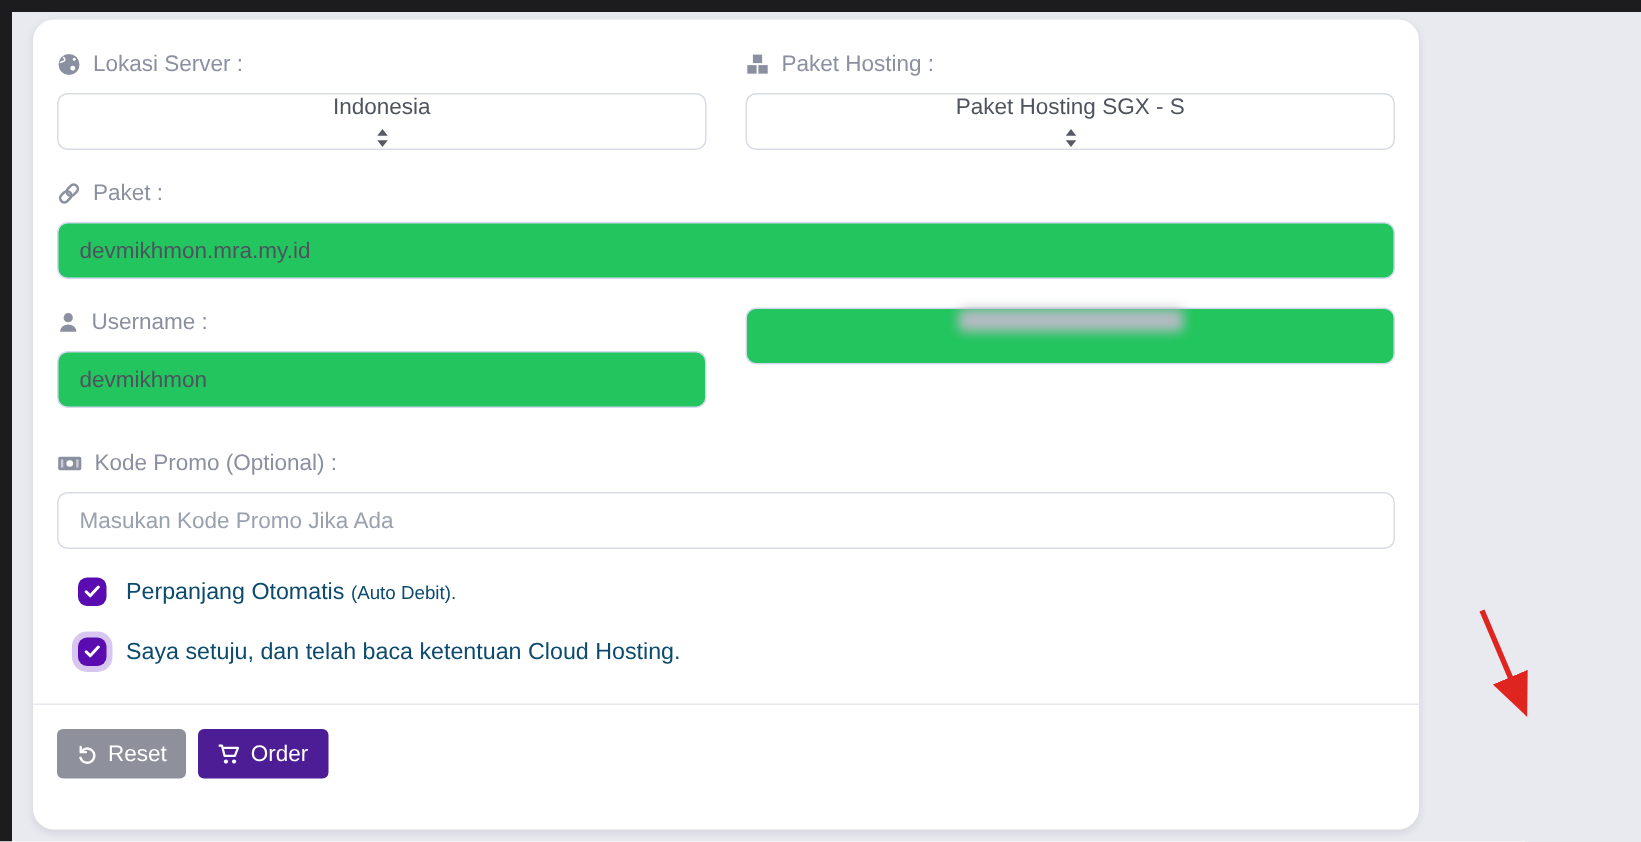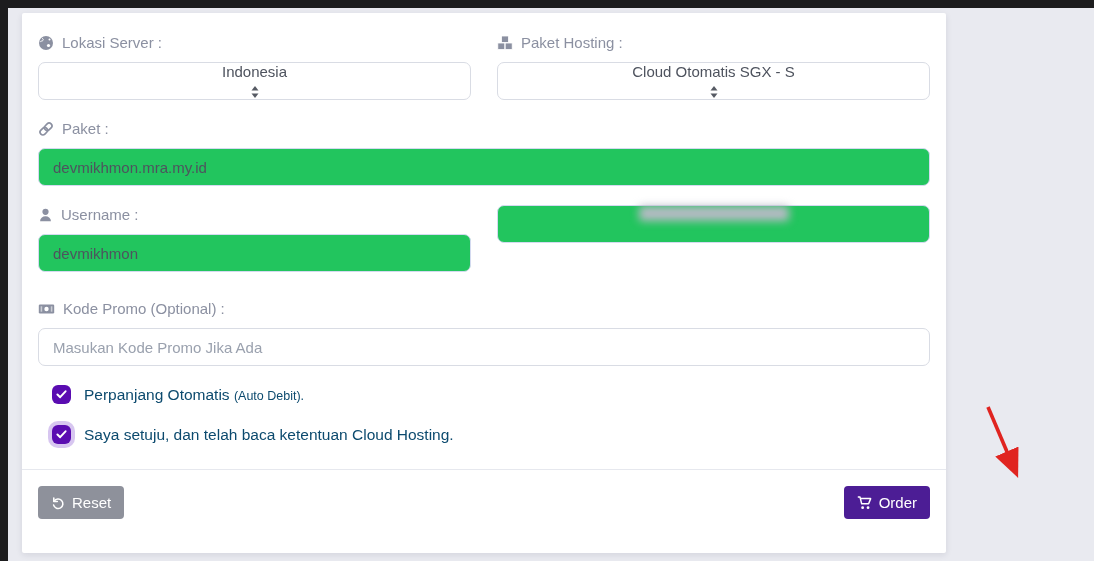--- a/index.html
+++ b/index.html
@@ -7,21 +7,21 @@
   body {
     width:1094px; height:561px; position:relative; overflow:hidden;
     background:#e9eaf0;
     font-family:"Liberation Sans", sans-serif;
   }
   .frame-top { position:absolute; top:0; left:0; width:100%; height:8px; background:#1c1c1e; z-index:6; }
   .frame-left { position:absolute; top:0; left:0; width:8px; height:100%; background:#1c1c1e; z-index:6; }
 
   .card {
     position:absolute; left:22px; top:13px; width:924px; height:540px;
-    background:#ffffff; border-radius:2px;
+    background:#ffffff; border-radius:14px;
     box-shadow:0 2px 6px rgba(30,30,60,.10);
     padding:20px 16px 0 16px;
   }
 
   .form-row { display:flex; gap:26px; }
   .form-group { flex:1 1 0; margin-bottom:19px; }
   .form-group.extra-gap { margin-bottom:27px; }
 
   .field-label {
     display:flex; align-items:center; gap:8px;
@@ -57,21 +57,21 @@
     width:19px; height:19px; border-radius:6px; flex:none;
     display:flex; align-items:center; justify-content:center;
     cursor:pointer;
   }
   .checkbox.glow { box-shadow:0 0 0 4px rgba(110,50,200,.28); }
   .check-suffix { font-size:12.5px; }
 
   .card-footer {
     margin:25px -16px 0 -16px; border-top:1px solid #e6e8ee;
     padding:16px 16px 0 16px;
-    display:flex; justify-content:space-between; gap:8px;
+    display:flex; justify-content:flex-start; gap:8px;
   }
   .btn {
     display:inline-flex; align-items:center; gap:7px;
     border:none; border-radius:4px; color:#ffffff; font-size:15px;
     padding:7px 13px; cursor:pointer; line-height:19px;
     font-family:"Liberation Sans", sans-serif;
   }
 
   .annotation-arrow { position:absolute; left:958px; top:390px; z-index:9; pointer-events:none; }
 </style>
@@ -105,21 +105,21 @@
     <div class="form-group">
       <div class="field-label">
         <svg width="16" height="16" viewBox="0 0 16 16">
           <rect x="4.5" y="1" width="7" height="6.5" fill="#8b90a1" stroke="#ffffff" stroke-width="0.8"></rect>
           <rect x="0.8" y="8" width="7" height="6.5" fill="#8b90a1" stroke="#ffffff" stroke-width="0.8"></rect>
           <rect x="8.2" y="8" width="7" height="6.5" fill="#8b90a1" stroke="#ffffff" stroke-width="0.8"></rect>
         </svg>
         <span>Paket Hosting :</span>
       </div>
       <div class="control select-box">
-        <span>Cloud Otomatis SGX - S</span>
+        <span>Paket Hosting SGX - S</span>
         <svg class="sort-icon" width="12" height="14" viewBox="0 0 12 14">
           <path d="M6 1 L9.5 5.5 H2.5 Z" fill="currentColor"></path>
           <path d="M6 13 L2.5 8.5 H9.5 Z" fill="currentColor"></path>
         </svg>
       </div>
     </div>
   </div>
 
   <div class="form-group">
     <div class="field-label">

